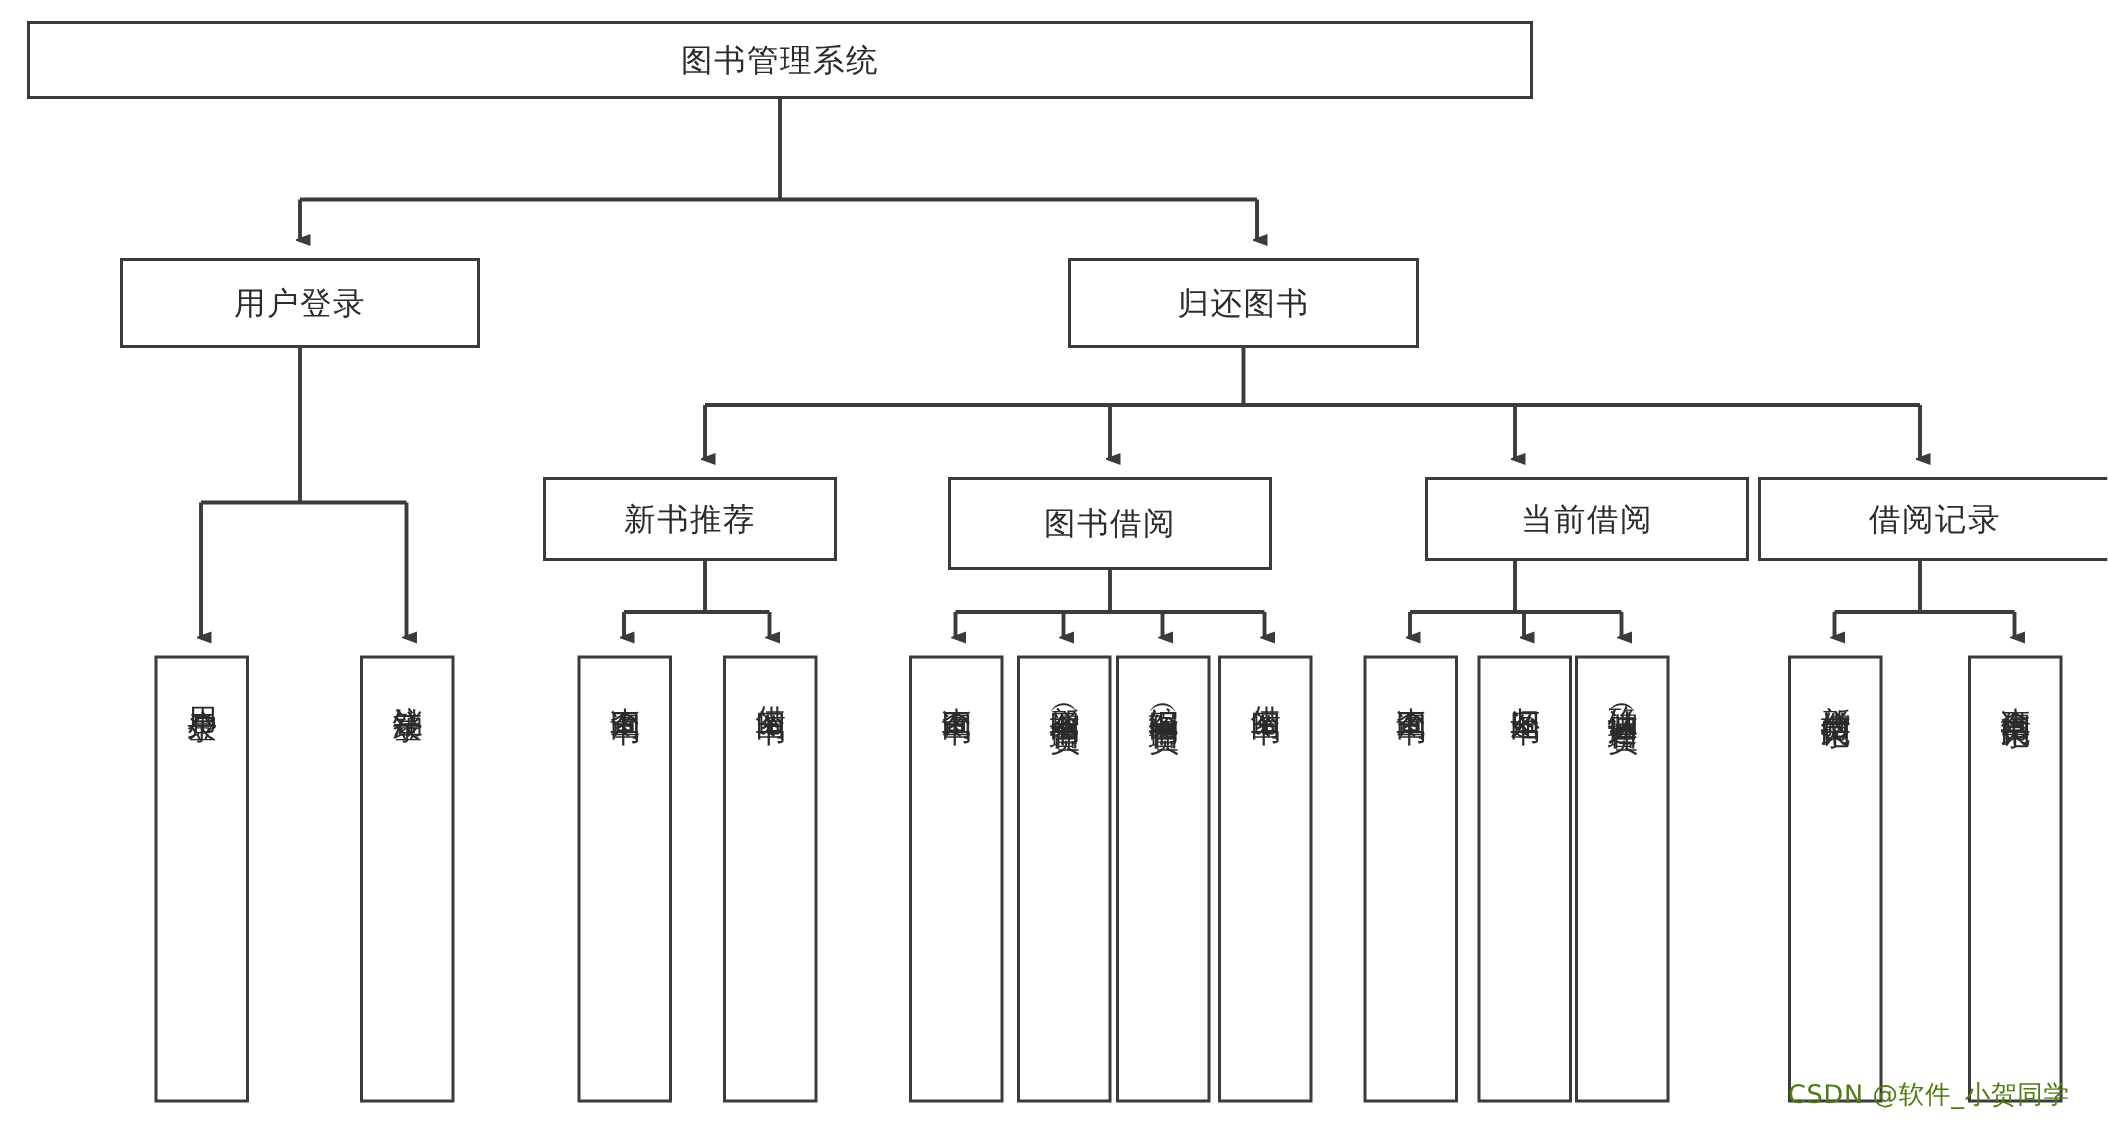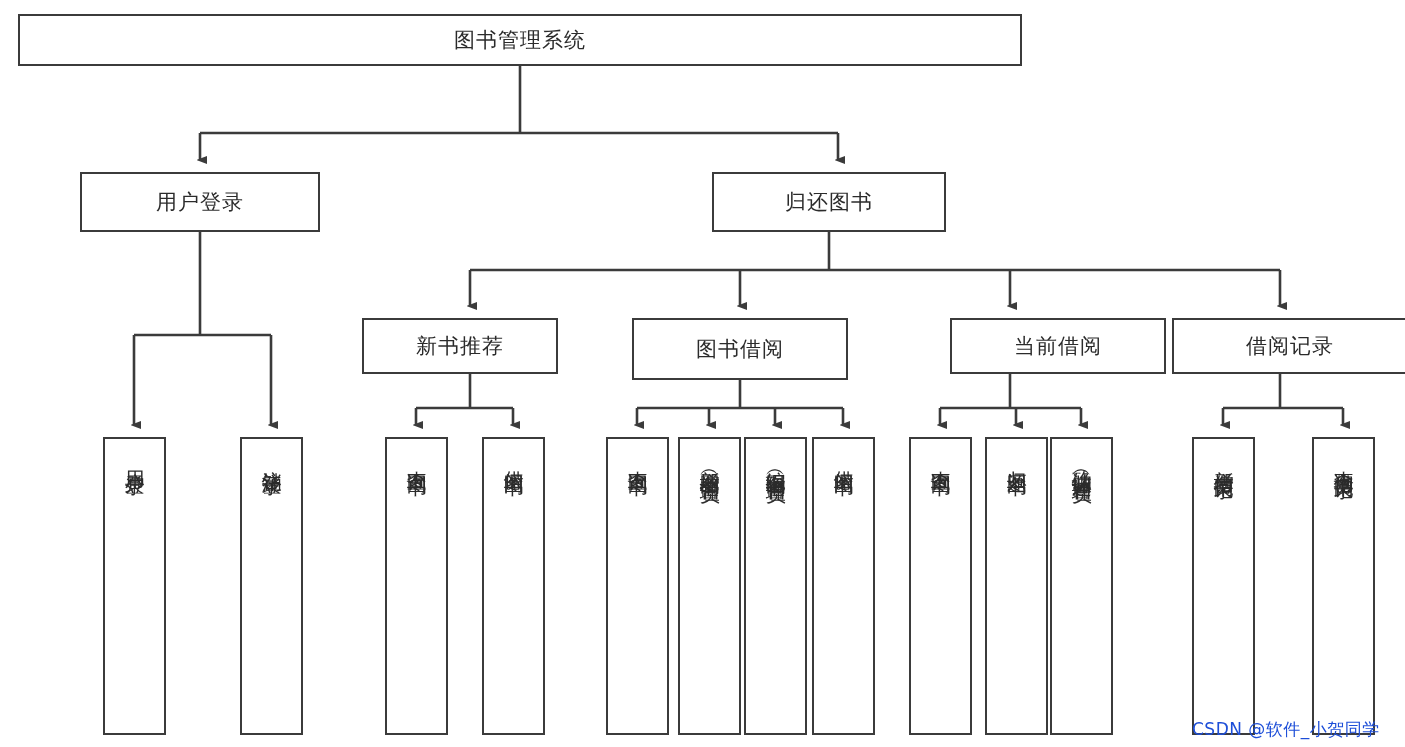--- a/index.html
+++ b/index.html
@@ -49,21 +49,21 @@
     writing-mode: vertical-rl;
     text-orientation: upright;
     font-size: 20px;
     line-height: 1.28;
     letter-spacing: 2px;
     white-space: nowrap;
   }
   .watermark {
     position: absolute;
     font-size: 17px;
-    color: #1d4ed8;
+    color: #4d7c0f;
     white-space: nowrap;
     letter-spacing: 0.5px;
   }
 </style>
 </head>
 <body>
 
 <div id="canvas">
 
   <svg class="edges" viewBox="0 0 1405 747">

